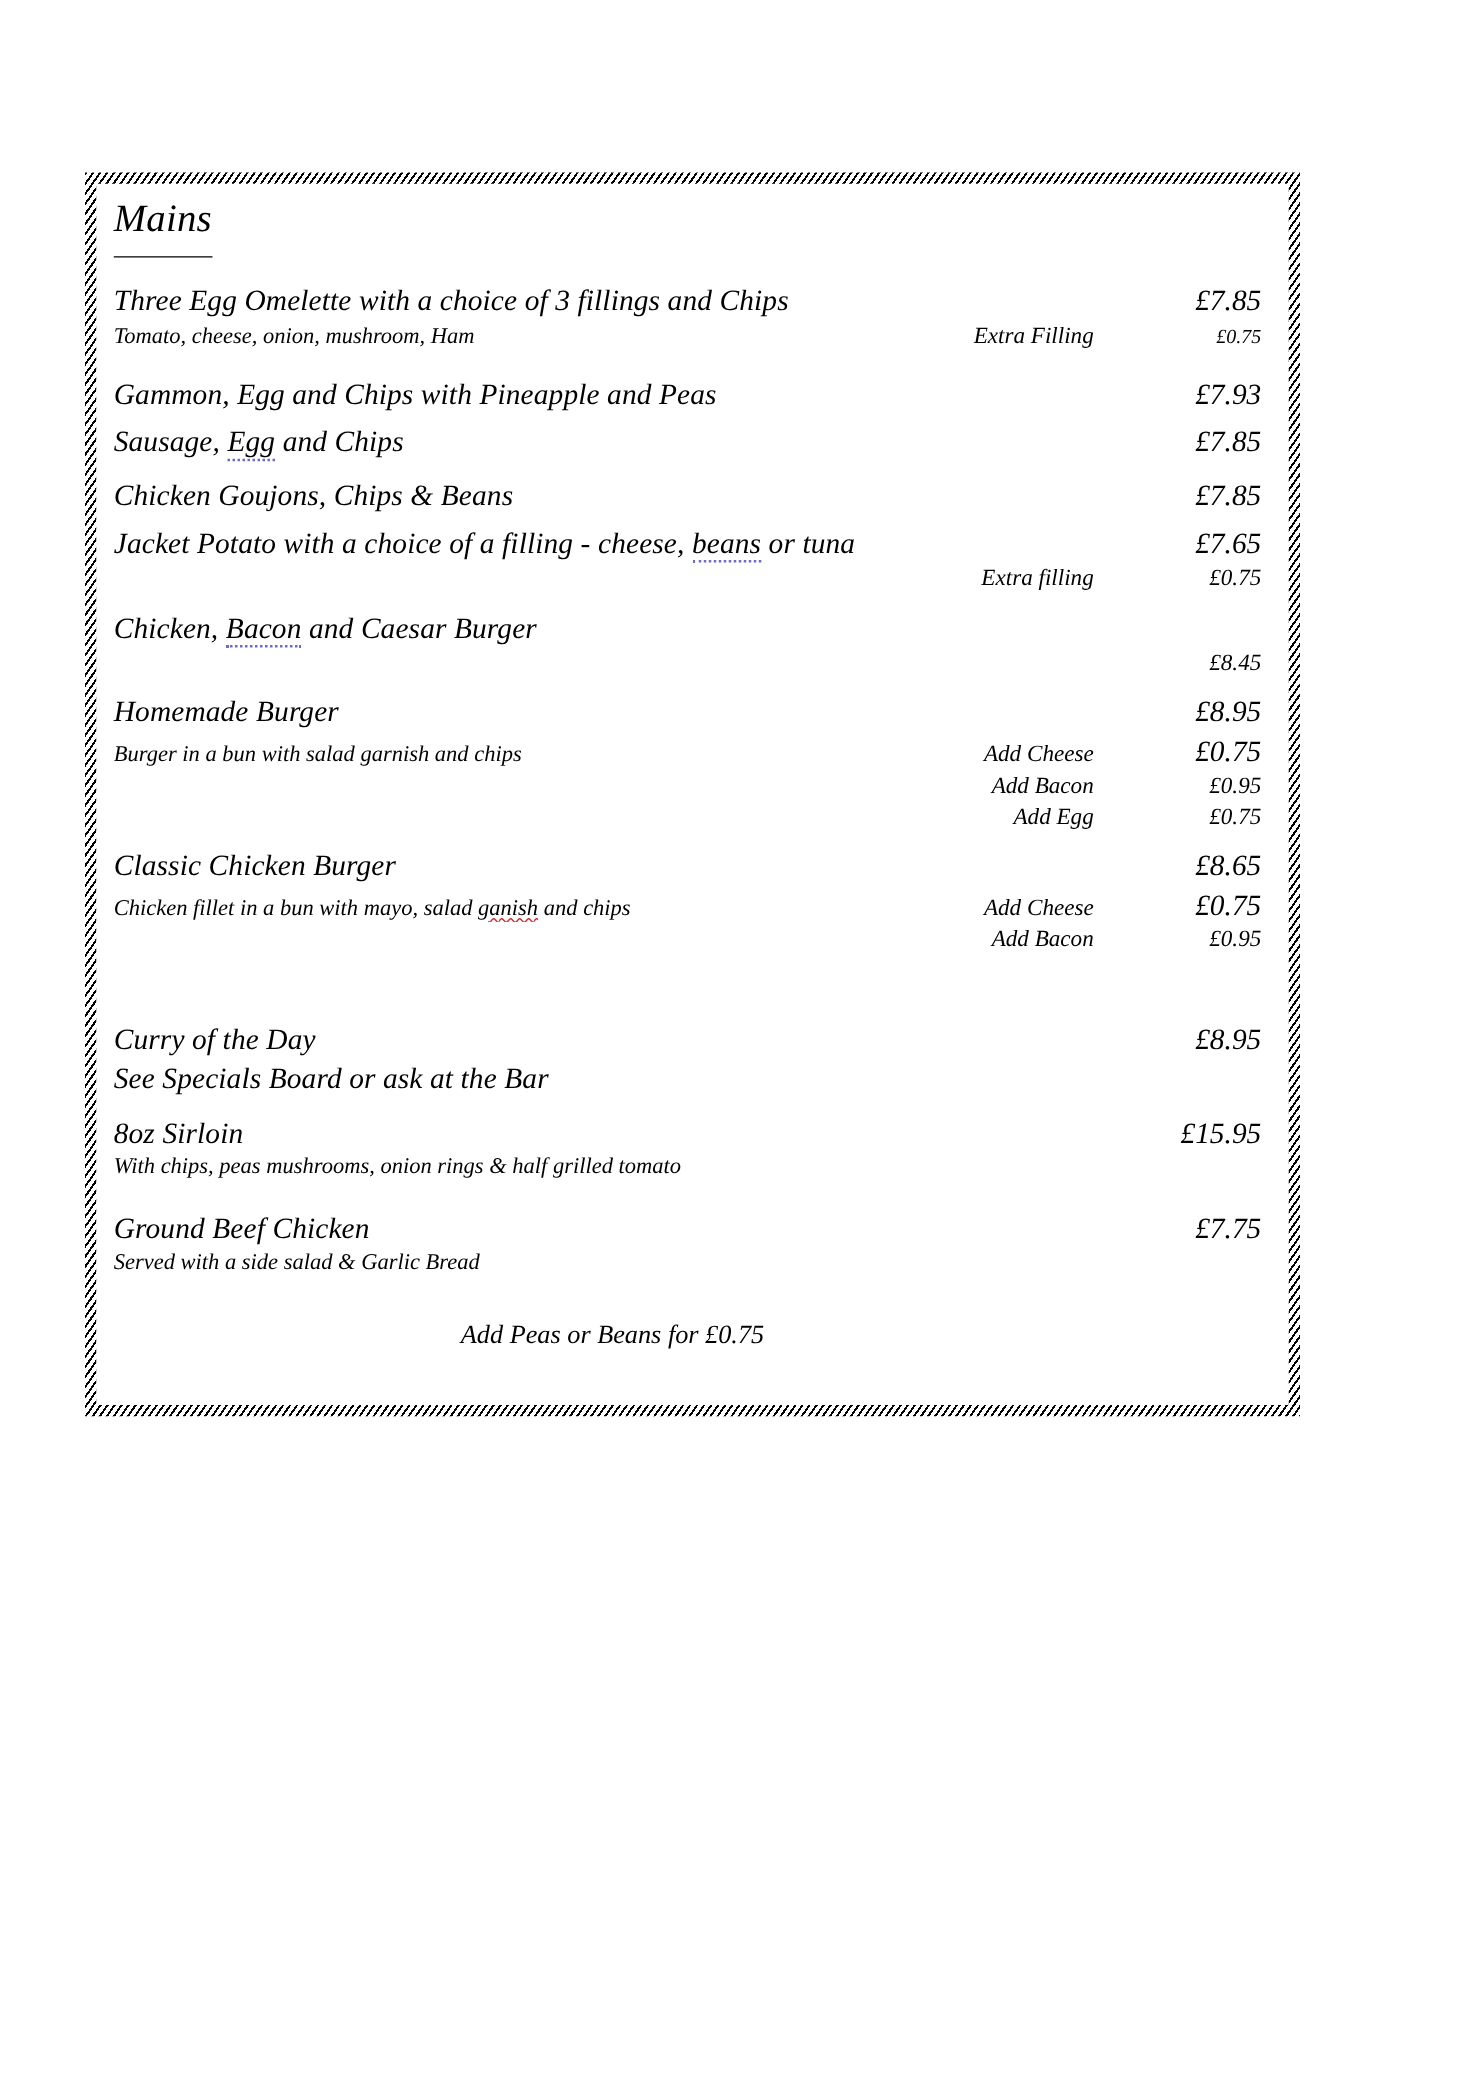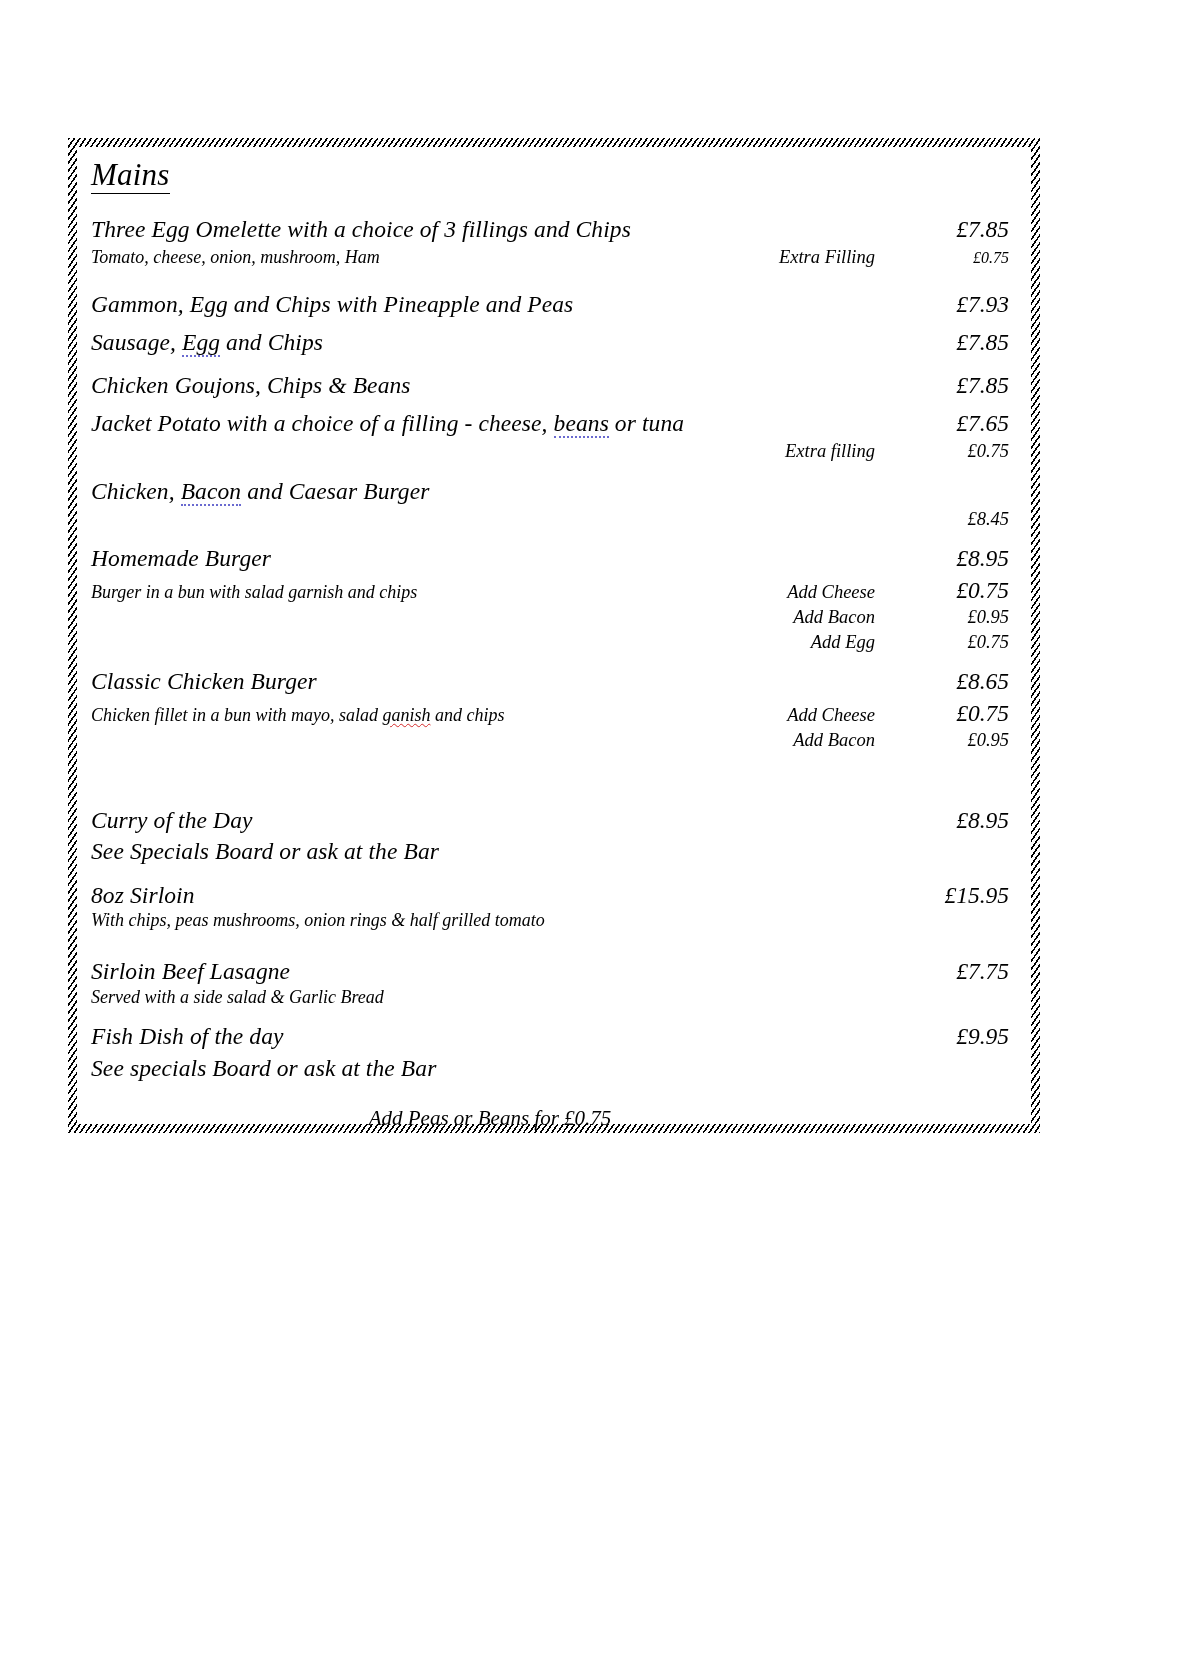--- a/index.html
+++ b/index.html
@@ -44,21 +44,21 @@
 
   
   .section-title {
     font-style: italic;
     font-size: 31px;
     font-weight: 400;
     line-height: 1.05;
     margin: 4px 0 0 0;
     display: inline-block;
     border-bottom: 1.6px solid #000;
-    padding-bottom: 1px;
+    padding-bottom: 13px;
     letter-spacing: 0.2px;
   }
 
   
   .item {
     position: relative;
     font-style: italic;
   }
   .row {
     display: flex;
@@ -296,40 +296,30 @@
       </div>
     </div>
 
     <div class="gap-s"></div>
 
 
     <div class="gap-s"></div>
 
     <div class="item">
       <div class="row head-line">
-        <span class="name">Sirloin Beef Lasagne</span>
+        <span class="name">Ground Beef Chicken</span>
         <span class="spacer"></span>
         <span class="price-col">£7.75</span>
       </div>
       <div class="row">
         <span class="desc">Served with a side salad &amp; Garlic Bread</span>
       </div>
     </div>
 
     <div class="gap-s"></div>
 
-    <div class="item">
-      <div class="row">
-        <span class="name">Fish Dish of the day</span>
-        <span class="spacer"></span>
-        <span class="price-col">£9.95</span>
-      </div>
-      <div class="row">
-        <span class="name">See specials Board or ask at the Bar</span>
-      </div>
-    </div>
 
     <div class="gap-s"></div>
 
     <div class="footer-line">Add Peas or Beans for £0.75</div>
 
   </div>
 </div>
 
 </body></html>

